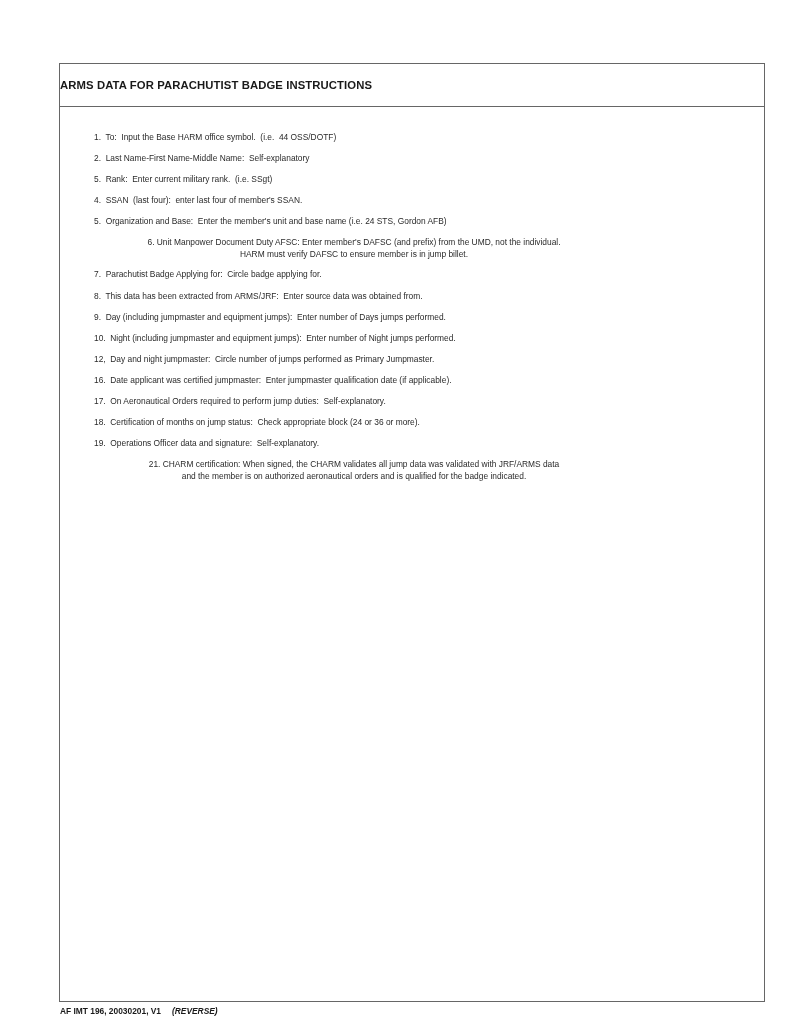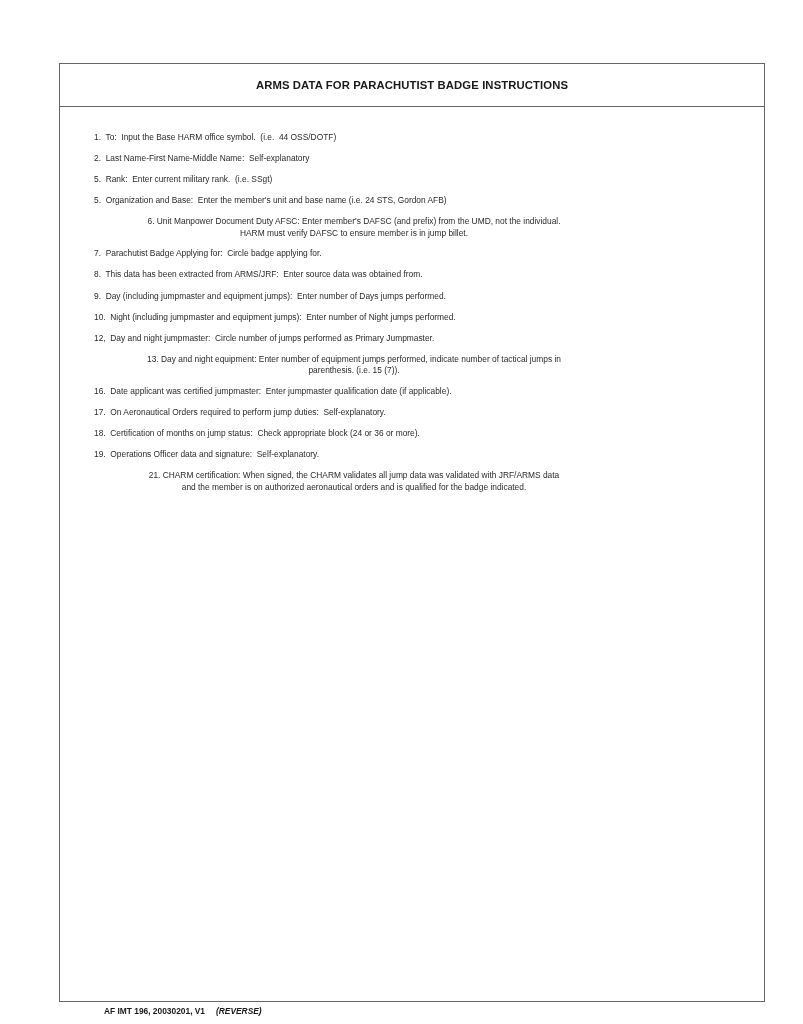--- a/index.html
+++ b/index.html
@@ -22,21 +22,20 @@
       width: 706px;
       height: 939px;
       border: 1.5px solid #666;
       box-sizing: border-box;
     }
     .form-header {
       height: 43px;
       border-bottom: 1.5px solid #666;
       display: flex;
       align-items: center;
-      justify-content: center;
       box-sizing: border-box;
     }
     .form-title {
       font-weight: bold;
       font-size: 11.3px;
       letter-spacing: 0.1px;
       color: #1a1a1a;
     }
     .instr-list {
       position: absolute;
@@ -60,44 +59,43 @@
     }
     .form-footer {
       position: absolute;
       left: 60px;
       top: 1006px;
       font-size: 8.4px;
       font-weight: bold;
       color: #1a1a1a;
       display: flex;
     }
-    .footer-id { width: 112px; margin-left: 44px; }
+    .footer-id { width: 112px; }
     .footer-side { font-style: italic; }
   </style>
 </head>
 <body>
 
 <div class="form-box">
   <div class="form-header">
     <span class="form-title">ARMS DATA FOR PARACHUTIST BADGE INSTRUCTIONS</span>
   </div>
   <ol class="instr-list">
     <li class="instr-item">1.  To:  Input the Base HARM office symbol.  (i.e.  44 OSS/DOTF)</li>
     <li class="instr-item">2.  Last Name-First Name-Middle Name:  Self-explanatory</li>
     <li class="instr-item">5.  Rank:  Enter current military rank.  (i.e. SSgt)</li>
+    <li class="instr-item">4.  SSAN  (last four):  enter last four of member's SSAN.</li>
     <li class="instr-item">5.  Organization and Base:  Enter the member's unit and base name (i.e. 24 STS, Gordon AFB)</li>
     <li class="instr-item two-line">6. Unit Manpower Document Duty AFSC: Enter member's DAFSC (and prefix) from the UMD, not the individual.
 HARM must verify DAFSC to ensure member is in jump billet.</li>
     <li class="instr-item">7.  Parachutist Badge Applying for:  Circle badge applying for.</li>
     <li class="instr-item">8.  This data has been extracted from ARMS/JRF:  Enter source data was obtained from.</li>
     <li class="instr-item">9.  Day (including jumpmaster and equipment jumps):  Enter number of Days jumps performed.</li>
     <li class="instr-item">10.  Night (including jumpmaster and equipment jumps):  Enter number of Night jumps performed.</li>
     <li class="instr-item">12,  Day and night jumpmaster:  Circle number of jumps performed as Primary Jumpmaster.</li>
-    <li class="instr-item two-line">13. Day and night equipment: Enter number of equipment jumps performed, indicate number of tactical jumps in
-parenthesis. (i.e. 15 (7)).</li>
     <li class="instr-item">16.  Date applicant was certified jumpmaster:  Enter jumpmaster qualification date (if applicable).</li>
     <li class="instr-item">17.  On Aeronautical Orders required to perform jump duties:  Self-explanatory.</li>
     <li class="instr-item">18.  Certification of months on jump status:  Check appropriate block (24 or 36 or more).</li>
     <li class="instr-item">19.  Operations Officer data and signature:  Self-explanatory.</li>
     <li class="instr-item two-line">21. CHARM certification: When signed, the CHARM validates all jump data was validated with JRF/ARMS data
 and the member is on authorized aeronautical orders and is qualified for the badge indicated.</li>
   </ol>
 </div>
 
 <div class="form-footer">

